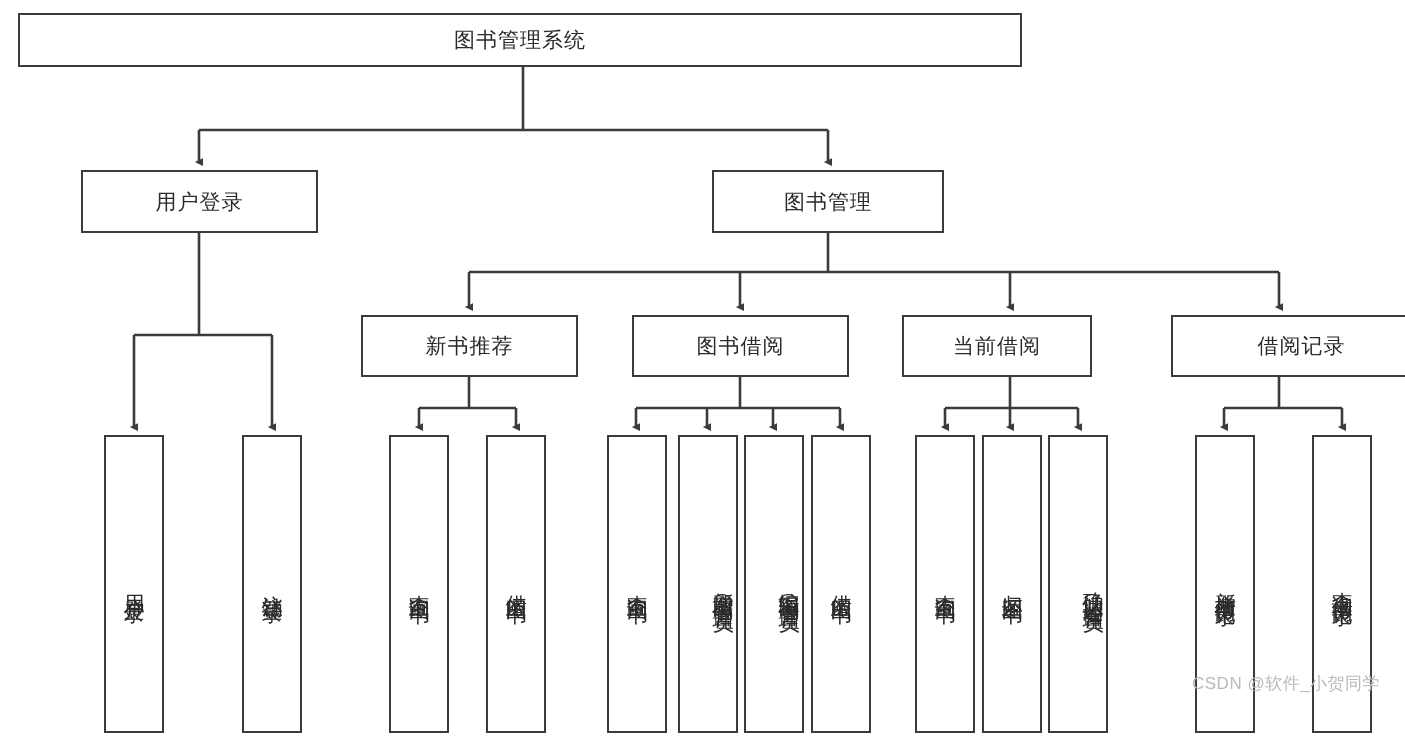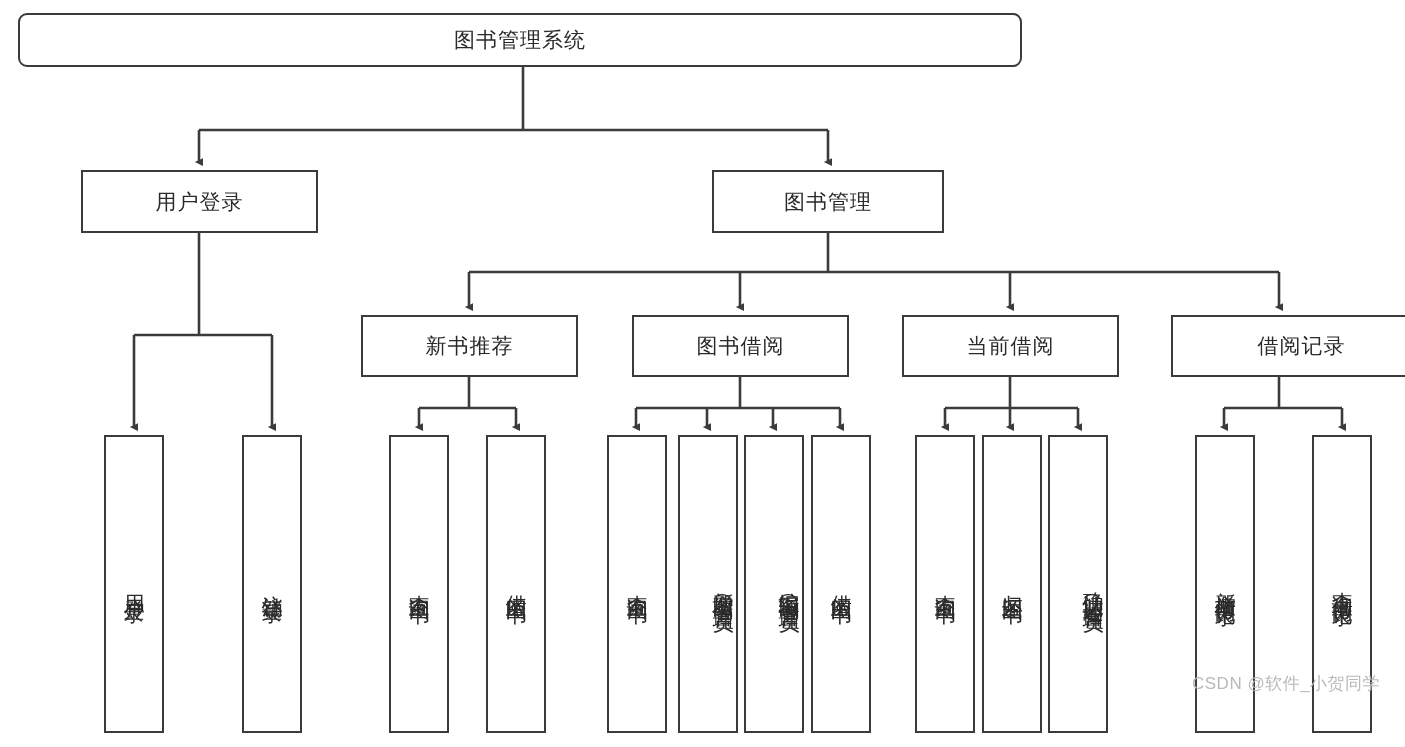--- a/index.html
+++ b/index.html
@@ -112,38 +112,38 @@
       <path d="M1010,408 L1010,427" marker-end="url(#arrow)"></path>
       <path d="M1078,408 L1078,427" marker-end="url(#arrow)"></path>
 
       <path d="M1279,377 L1279,408"></path>
       <path d="M1224,408 L1342,408"></path>
       <path d="M1224,408 L1224,427" marker-end="url(#arrow)"></path>
       <path d="M1342,408 L1342,427" marker-end="url(#arrow)"></path>
     </g>
   </svg>
 
-  <div class="node horiz" style="left:18px; top:13px; width:1004px; height:54px;border-radius:9px;">
+  <div class="node horiz" style="left:18px; top:13px; width:1004px; height:54px;">
     <span>图书管理系统</span>
   </div>
 
   <div class="node horiz" style="left:81px; top:170px; width:237px; height:63px;">
     <span>用户登录</span>
   </div>
   <div class="node horiz" style="left:361px; top:315px; width:217px; height:62px;">
     <span>新书推荐</span>
   </div>
 
   <div class="node horiz" style="left:712px; top:170px; width:232px; height:63px;">
     <span>图书管理</span>
   </div>
   <div class="node horiz" style="left:632px; top:315px; width:217px; height:62px;text-align:center;">
     <span>图书借阅</span>
   </div>
-  <div class="node horiz" style="left:902px; top:315px; width:217px; height:62px;">
+  <div class="node horiz" style="left:902px; top:315px; width:190px; height:62px;">
     <span>当前借阅</span>
   </div>
   <div class="node horiz" style="left:1171px; top:315px; width:261px; height:62px;">
     <span>借阅记录</span>
   </div>
 
   <div class="node vert mid" style="left:104px; top:435px; width:60px; height:298px;">
     <span>用户登录</span>
   </div>
   <div class="node vert mid" style="left:242px; top:435px; width:60px; height:298px;">

